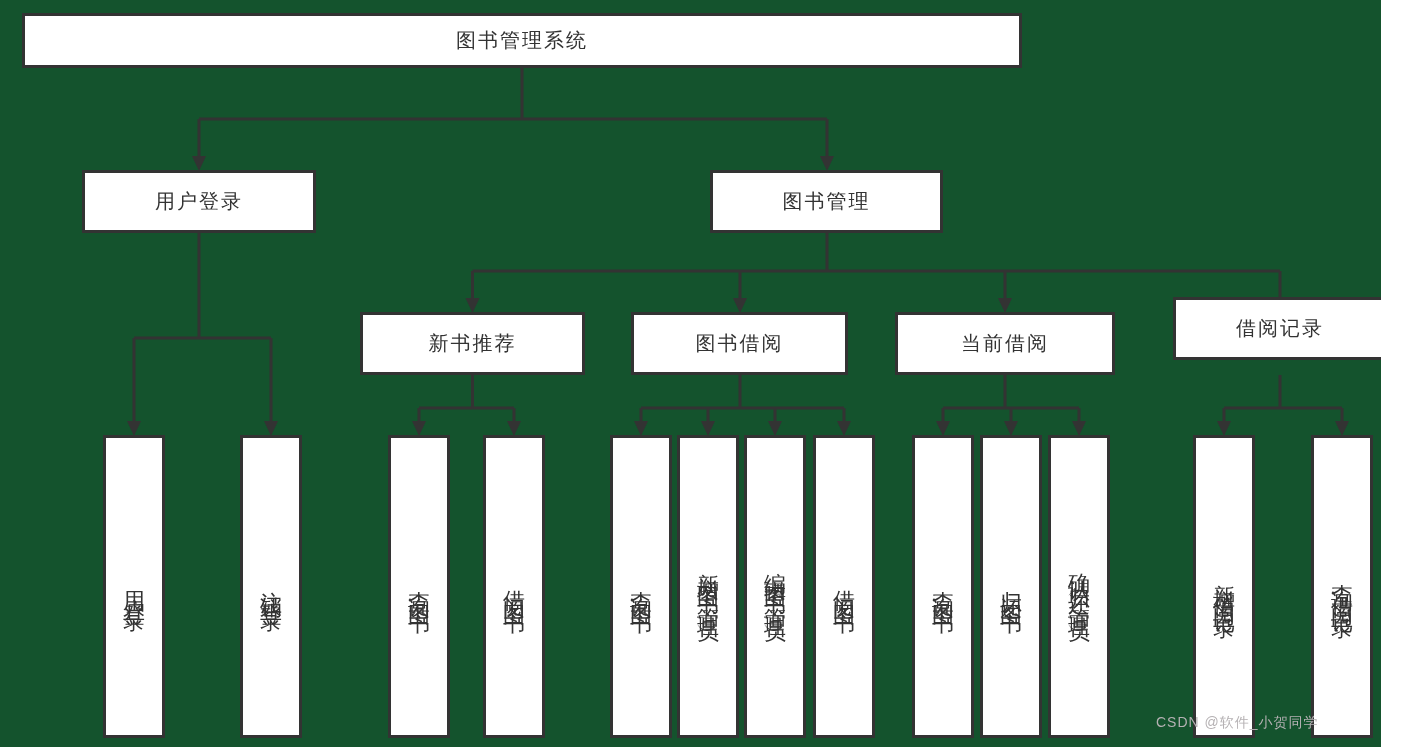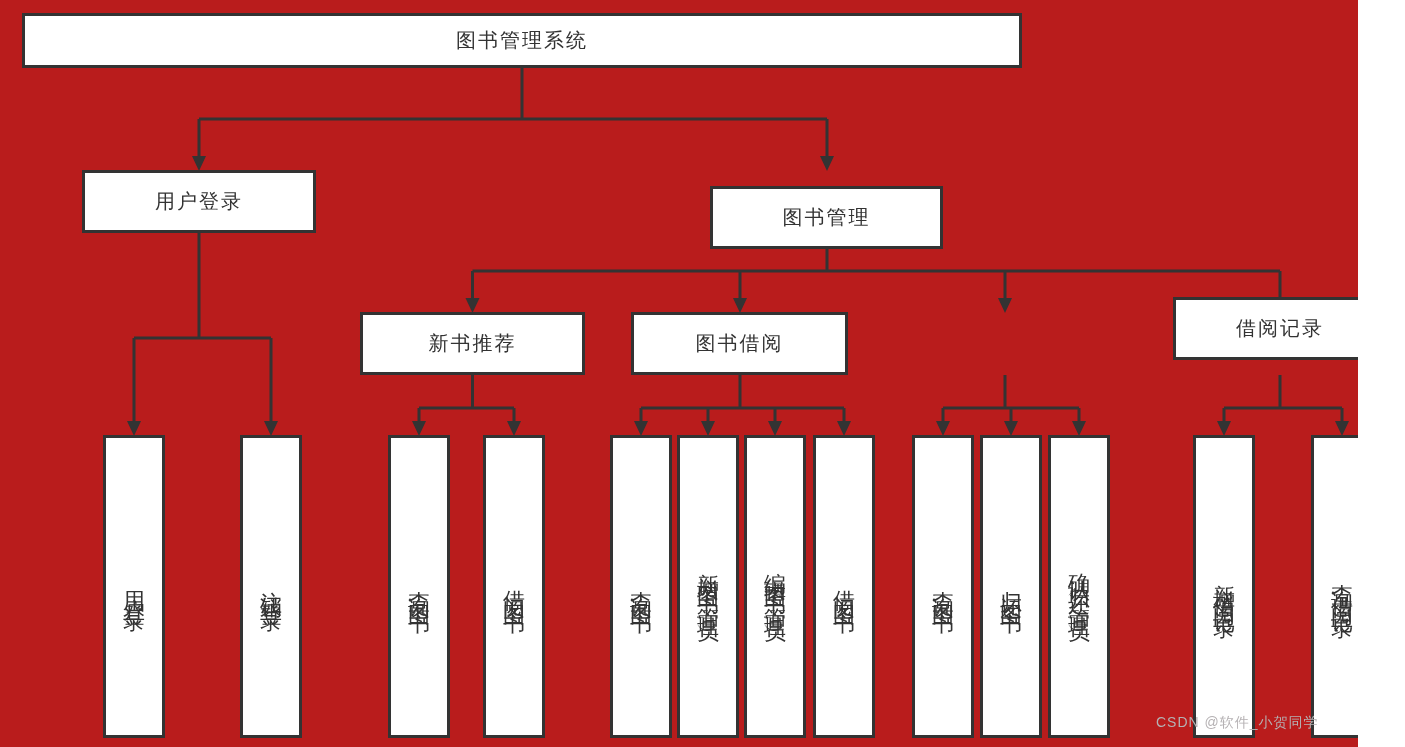--- a/index.html
+++ b/index.html
@@ -1,22 +1,23 @@
 <!DOCTYPE html>
 <html><head>
 <meta charset="utf-8">
 <style>
   html, body { margin: 0; padding: 0; background: #fff; }
   .stage {
     position: relative;
     width: 1358px;
     height: 747px;
-    background: #b91c1c;
+    background: #14532d;
     overflow: hidden;
     font-family: "Liberation Sans", sans-serif;
+    padding-left: 23px;
   }
   .connectors {
     position: absolute;
     left: 0; top: 0;
     width: 1405px; height: 747px;
     z-index: 1;
   }
   .box {
     position: absolute;
     box-sizing: border-box;
@@ -35,21 +36,21 @@
     writing-mode: vertical-rl;
     text-orientation: mixed;
     font-size: 22px;
     letter-spacing: 7px;
     line-height: 1;
     white-space: normal;
   }
   
   #n-root     { left: 22px;   top: 13px;  width: 1000px; height: 55px; }
   #n-login    { left: 82px;   top: 170px; width: 234px;  height: 63px; }
-  #n-mgmt     { left: 710px;  top: 186px; width: 233px;  height: 63px; }
+  #n-mgmt     { left: 710px;  top: 170px; width: 233px;  height: 63px; }
   #n-newbook  { left: 360px;  top: 312px; width: 225px;  height: 63px; font-family: Liberation Serif, serif; }
   #n-bborrow  { left: 631px;  top: 312px; width: 217px;  height: 63px; }
   #n-current  { left: 895px;  top: 312px; width: 220px;  height: 63px; }
   #n-records  { left: 1173px; top: 297px; width: 214px;  height: 63px; }
   .leaf       { top: 435px; width: 62px; height: 303px; }
   #l-login    { left: 103px; }
   #l-logout   { left: 240px; }
   #l-nbquery  { left: 388px; }
   #l-nbborrow { left: 483px; }
   #l-bbquery  { left: 610px; }
@@ -110,20 +111,21 @@
     </g>
   </svg>
 
   <div id="n-root" class="box">图书管理系统</div>
 
   <div id="n-login" class="box">用户登录</div>
   <div id="n-mgmt" class="box">图书管理</div>
 
   <div id="n-newbook" class="box">新书推荐</div>
   <div id="n-bborrow" class="box">图书借阅</div>
+  <div id="n-current" class="box">当前借阅</div>
   <div id="n-records" class="box">借阅记录</div>
 
   <div id="l-login" class="box leaf">用户登录</div>
   <div id="l-logout" class="box leaf">注销登录</div>
 
   <div id="l-nbquery" class="box leaf">查询图书</div>
   <div id="l-nbborrow" class="box leaf">借阅图书</div>
 
   <div id="l-bbquery" class="box leaf">查询图书</div>
   <div id="l-bbadd" class="box leaf">新增图书（管理员）</div>

